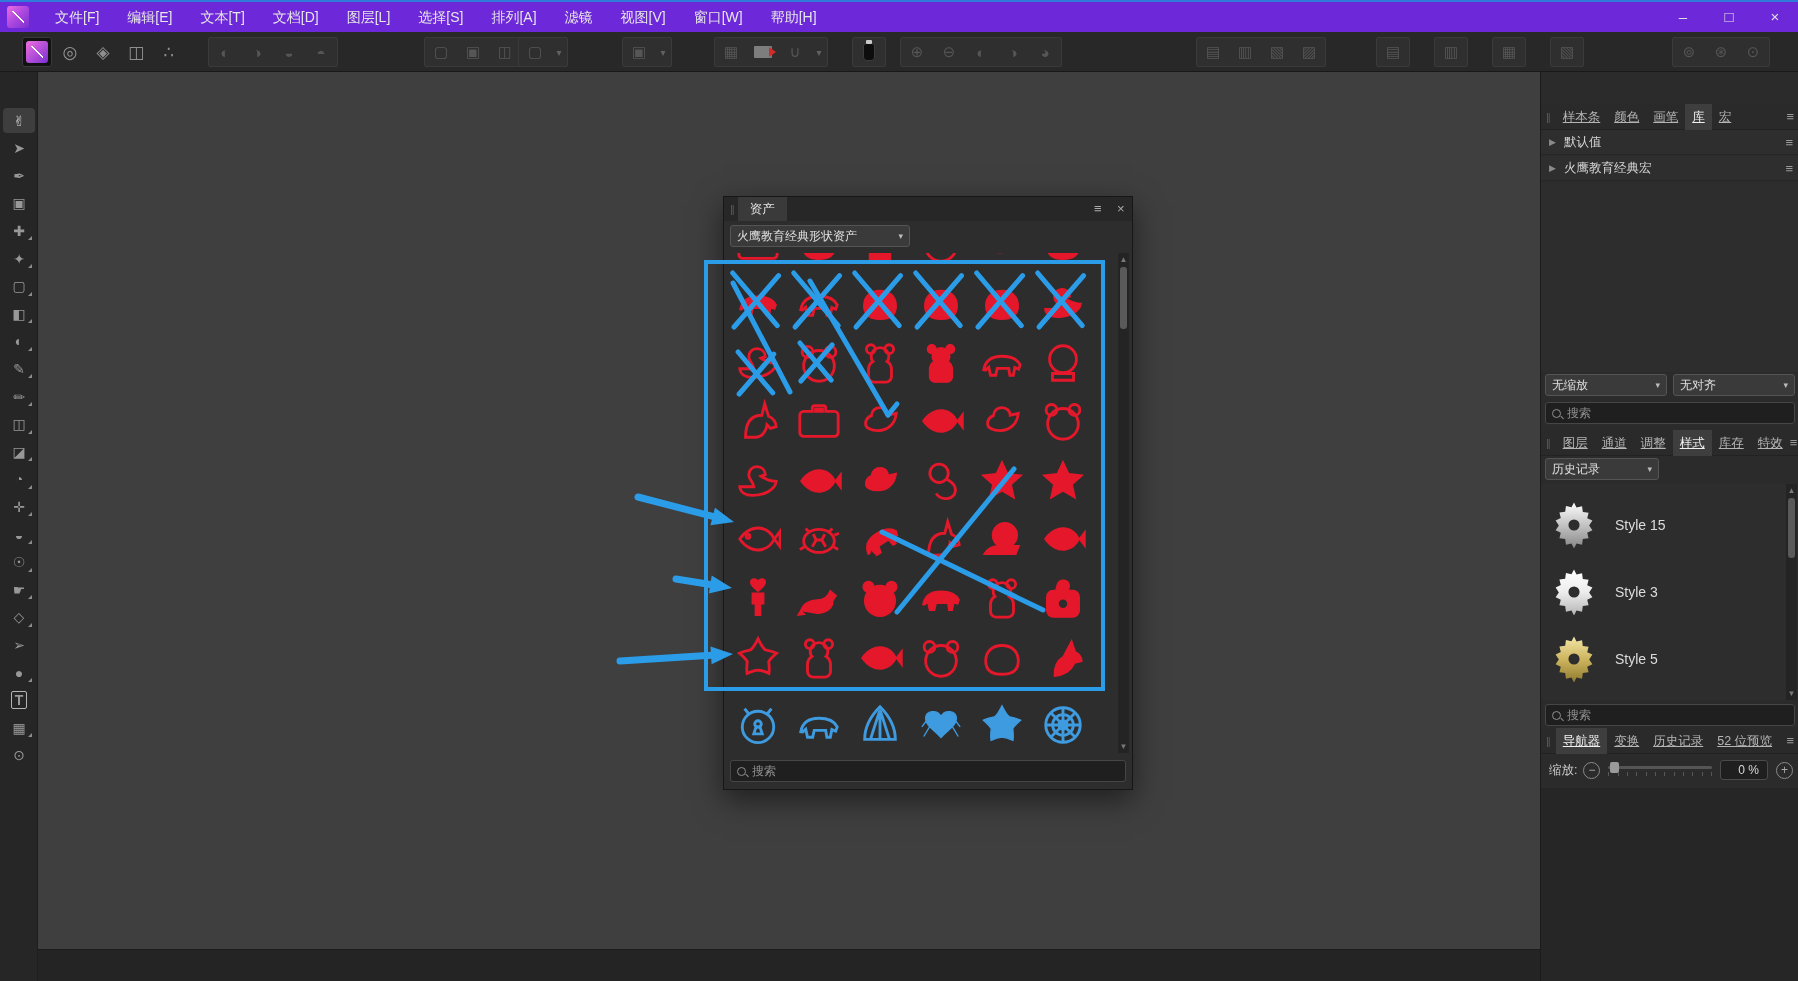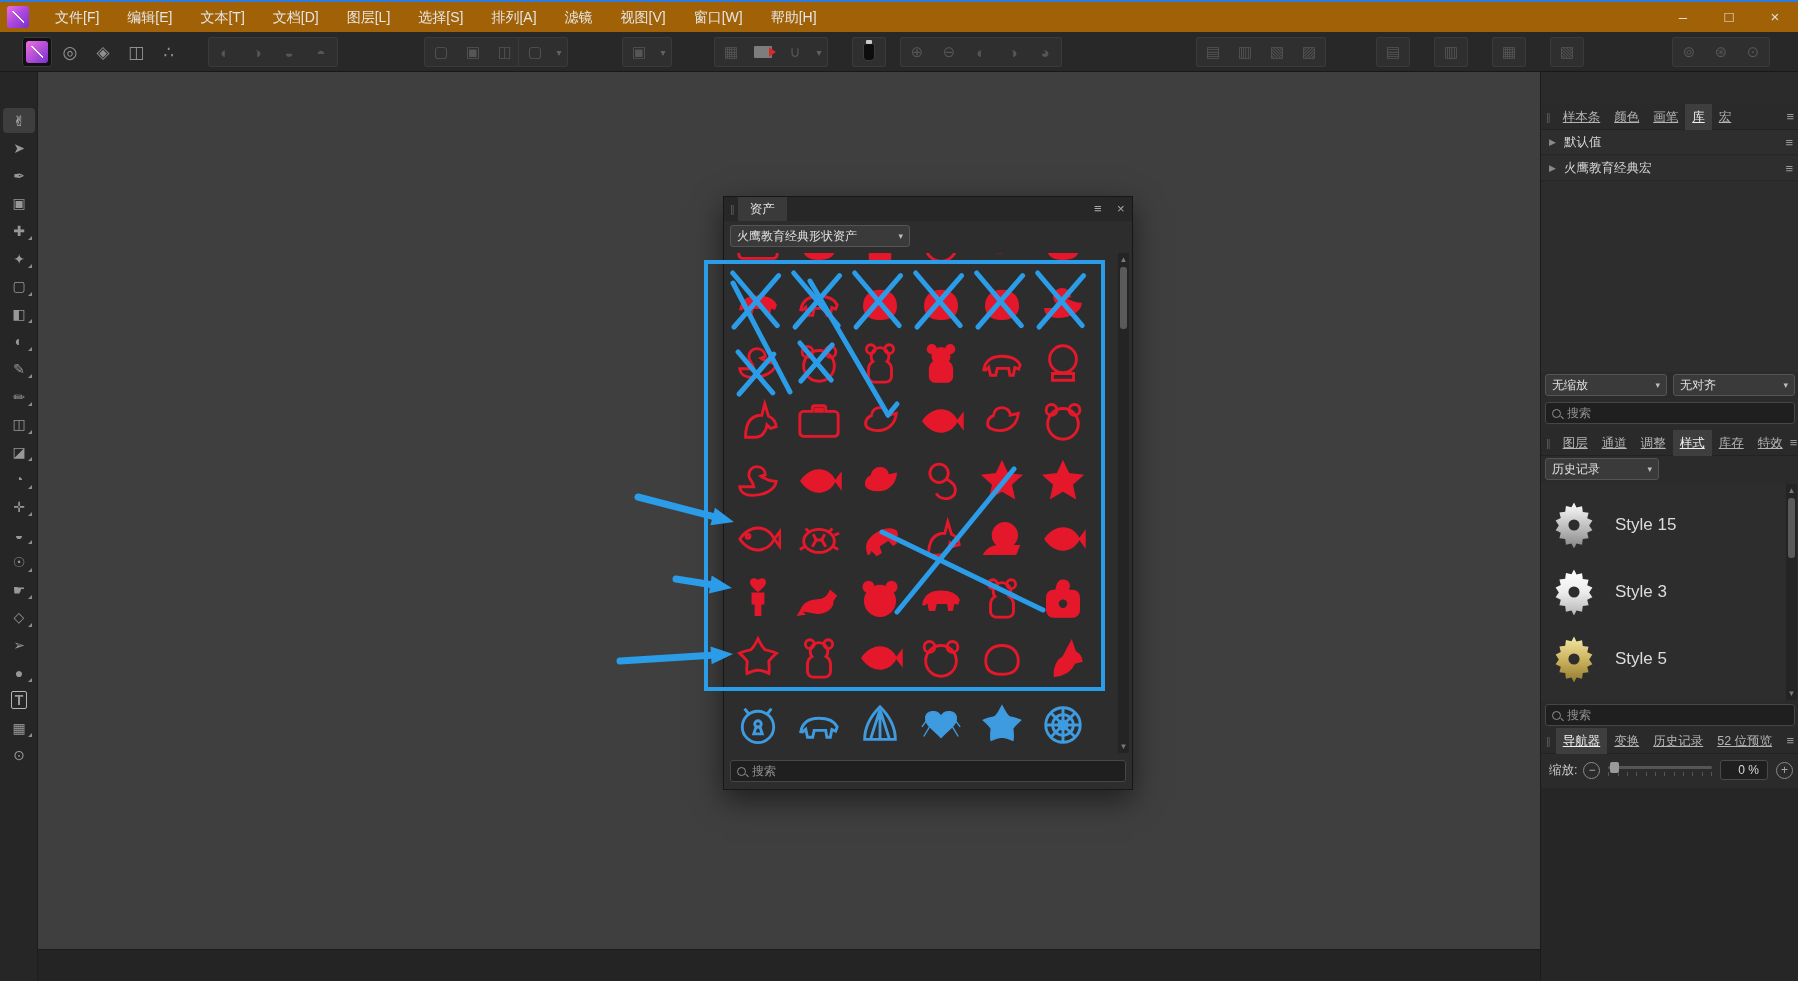--- a/index.html
+++ b/index.html
@@ -1,21 +1,21 @@
 <!DOCTYPE html>
 <html><head>
 <meta charset="utf-8">
 <style>
   html,body{margin:0;padding:0;background:#111;}
   *{box-sizing:border-box;}
   #app{position:relative;width:1798px;height:981px;background:#3f3f3f;overflow:hidden;
        font-family:"Liberation Sans","DejaVu Sans",sans-serif;color:#ddd;-webkit-user-select:none;}
   
   #accent{position:absolute;top:0;left:0;width:100%;height:2px;background:#2f7bd9;}
-  #titlebar{position:absolute;top:2px;left:0;width:100%;height:30px;background:#a16207;display:flex;align-items:center;}
+  #titlebar{position:absolute;top:2px;left:0;width:100%;height:30px;background:#6d28d9;display:flex;align-items:center;}
   #applogo{width:22px;height:22px;margin:0 12px 0 7px;border-radius:3px;flex:0 0 auto;
            background:linear-gradient(135deg,#ef6fe0 0%,#b14ae0 45%,#7b2fd0 100%);position:relative;}
   #applogo::after{content:"";position:absolute;left:5px;top:5px;width:12px;height:12px;
            background:linear-gradient(45deg,transparent 46%,#fff 46%,#fff 58%,transparent 58%);}
   .menu-item{padding:0 14px;font-size:14px;line-height:30px;color:#e6e6e6;white-space:nowrap;cursor:default;}
   #win-controls{margin-left:auto;display:flex;height:30px;}
   .win-btn{width:46px;text-align:center;line-height:30px;font-size:15px;color:#e0e0e0;}
   
   #toolbar{position:absolute;top:32px;left:0;width:100%;height:40px;background:#282828;border-bottom:1px solid #191919;}
   .persona{position:absolute;top:5px;width:30px;height:30px;display:flex;align-items:center;justify-content:center;
@@ -56,21 +56,21 @@
   .lib-row .pmenu{margin-left:auto;margin-right:6px;color:#9a9a9a;font-size:13px;}
   .select{background:#3a3a3a;border:1px solid #545454;border-radius:3px;height:22px;line-height:20px;
           font-size:12px;color:#e0e0e0;padding:0 6px;display:flex;align-items:center;}
   .select .caret{margin-left:auto;font-size:9px;color:#bbb;padding-left:8px;}
   .search{background:#1f1f1f;border:1px solid #464646;border-radius:3px;height:22px;display:flex;align-items:center;
           font-size:12px;color:#8f8f8f;padding:0 6px;}
   .magicon{width:9px;height:9px;border:1.4px solid #8f8f8f;border-radius:50%;position:relative;margin-right:6px;flex:0 0 auto;}
   .magicon::after{content:"";position:absolute;left:7px;top:7px;width:4px;height:1.4px;background:#8f8f8f;transform:rotate(45deg);}
   .void{position:absolute;left:0;width:258px;background:#2d2d2d;}
   .style-item{position:absolute;left:10px;display:flex;align-items:center;}
-  .style-item .lbl{margin-left:18px;font-size:17px;color:#dcdcdc;}
+  .style-item .lbl{margin-left:18px;font-size:14px;color:#dcdcdc;}
   .vscroll{position:absolute;width:11px;background:#242424;}
   .vscroll .arr{position:absolute;left:0;width:11px;height:11px;color:#787878;font-size:8px;text-align:center;line-height:11px;}
   .vscroll .thumb{position:absolute;left:2px;width:7px;background:#5a5a5a;border-radius:3px;}
   
   .navrow{position:absolute;display:flex;align-items:center;font-size:12.5px;color:#c9c9c9;}
   .circbtn{width:17px;height:17px;border-radius:50%;border:1.4px solid #8a8a8a;color:#aaa;display:flex;align-items:center;
            justify-content:center;font-size:12px;line-height:1;}
   .sl-track{position:relative;height:3px;background:#555;border-radius:2px;}
   .sl-thumb{position:absolute;top:-4px;width:9px;height:11px;background:#9a9a9a;border-radius:2px;}
   .sl-ticks{position:absolute;display:flex;justify-content:space-between;}

